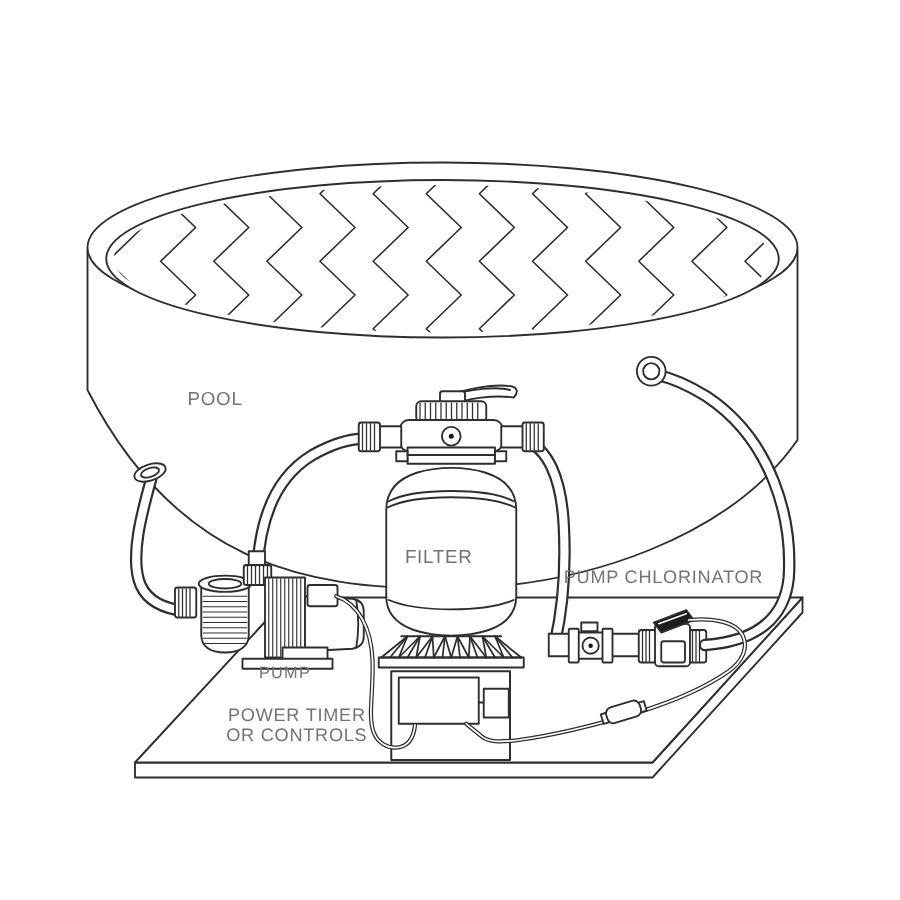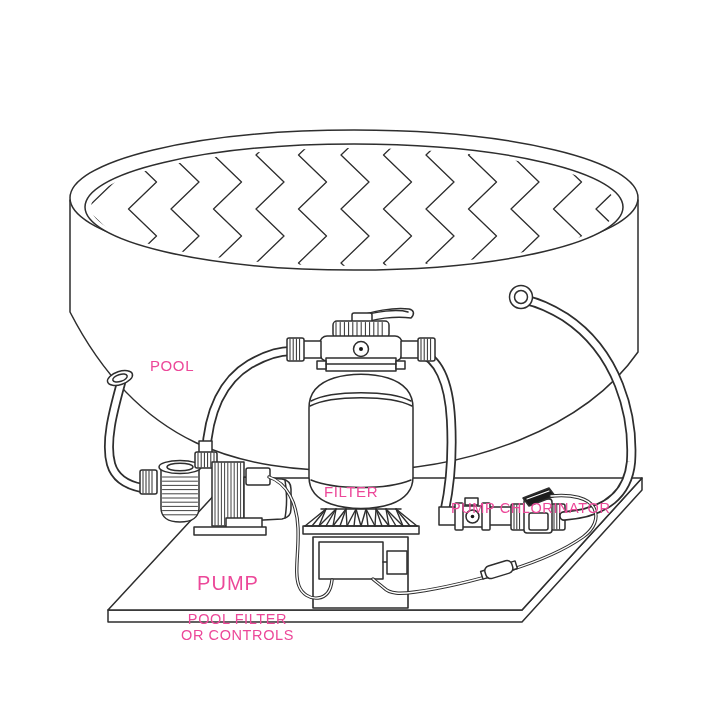--- a/index.html
+++ b/index.html
@@ -7,27 +7,27 @@
     --bg:#ffffff;
     --dark:#161616;
   }
   html,body{margin:0;padding:0;background:#fff;}
   #stage{
     position:relative;width:720px;height:720px;background:var(--bg);
     font-family:"Liberation Sans", sans-serif;overflow:hidden;
   }
   #stage svg{position:absolute;left:0;top:0;}
   .lbl{
-    position:absolute;color:#ec4899;white-space:pre-line;
-    letter-spacing:0.6px;line-height:15.5px;font-size:14.5px;margin-top:46px;
+    position:absolute;color:#737373;white-space:pre-line;
+    letter-spacing:0.6px;line-height:15.5px;font-size:14.5px;
   }
   .lbl.center{text-align:center;}
   #lbl-pool{left:150px;top:312px;font-size:15px;}
   #lbl-filter{left:309px;top:438px;width:84px;font-size:15px;}
-  #lbl-pump{left:178px;top:530px;width:100px;font-size:20px;letter-spacing:1px;}
+  #lbl-pump{left:178px;top:530px;width:100px;font-size:13px;letter-spacing:1px;}
   #lbl-chlorinator{left:451px;top:455px;font-size:14.5px;}
   #lbl-power{left:414px;top:531px;font-size:13.5px;line-height:15px;}
   #lbl-timer{left:160px;top:566px;width:155px;font-size:14.5px;}
 </style>
 </head>
 <body>
 
 <div id="stage">
 <svg width="720" height="720" viewBox="0 0 720 720">
   <defs>
@@ -284,15 +284,15 @@
       <rect x="512" y="566" width="5" height="8" fill="#fff"></rect>
       <rect x="485" y="563" width="28" height="13" rx="5" fill="#fff"></rect>
     </g>
   </g>
 </svg>
 
   <div class="lbl" id="lbl-pool">POOL</div>
   <div class="lbl center" id="lbl-filter">FILTER</div>
   <div class="lbl center" id="lbl-pump">PUMP</div>
   <div class="lbl" id="lbl-chlorinator">PUMP CHLORINATOR</div>
-  <div class="lbl center" id="lbl-timer">POOL FILTER
+  <div class="lbl center" id="lbl-timer">POWER TIMER
 OR CONTROLS</div>
 </div>
 
 </body></html>

